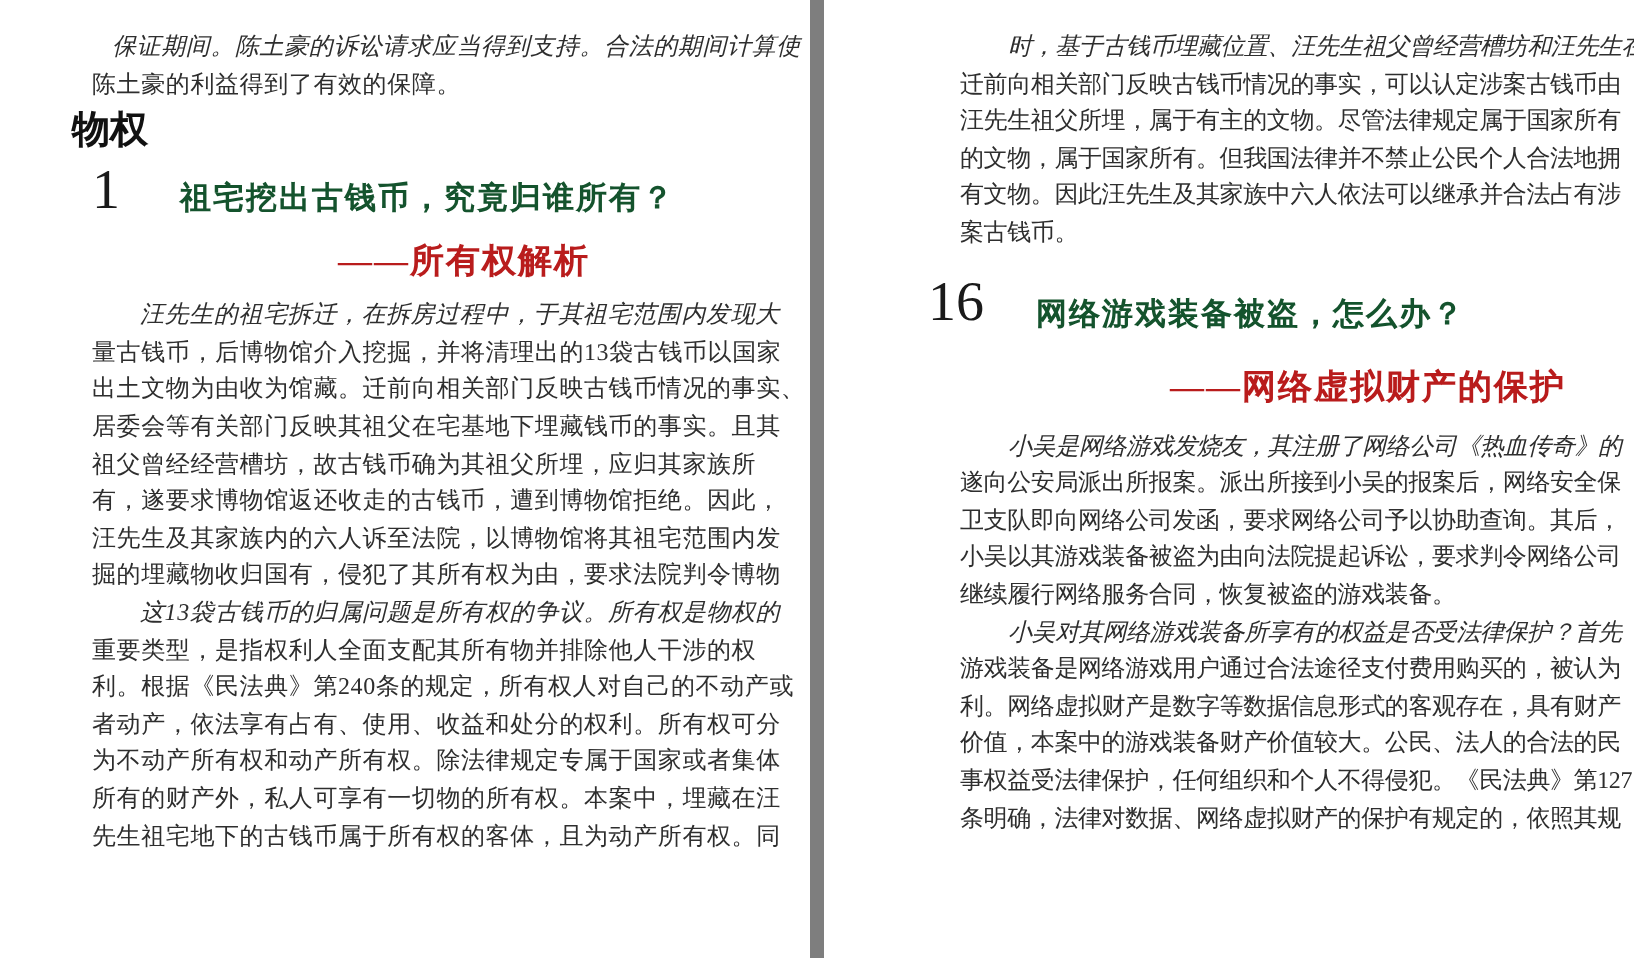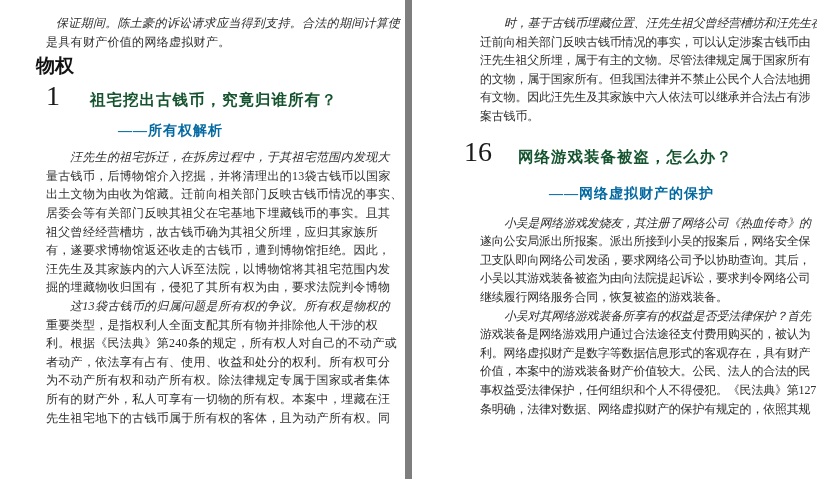--- a/index.html
+++ b/index.html
@@ -68,42 +68,42 @@
     color: #14532d;
     margin-left: 30px;
     letter-spacing: 1px;
     white-space: nowrap;
   }
   .page-right .case-row { margin-left: -16px; margin-top: 10px; align-items: flex-end; }
   .page-right .case-title { margin-left: 26px; }
 
   .section-subtitle {
     font-weight: bold;
-    font-size: 14px;
-    color: #0369a1;
-    text-align: center;
+    font-size: 17px;
+    color: #b91c1c;
+    text-align: right;
     letter-spacing: 1px;
     margin-top: 9px;
     margin-bottom: 7px;
     line-height: 20px;
   }
   .page-left  .section-subtitle { padding-right: 96px; }
   .page-right .section-subtitle { padding-right: 2px; margin-top: 16px; margin-bottom: 10px; }
 </style>
 </head>
 <body>
 
 <div class="spread">
 
   <div class="page page-left">
     <div class="text-col">
 
       <div class="para cont-first-offset">
           <div class="line">保证期间。陈土豪的诉讼请求应当得到支持。合法的期间计算使</div>
-          <div class="line">是具有财产价值的网络虚拟财产。</div>
+          <div class="line">陈土豪的利益得到了有效的保障。</div>
         </div>
 
       <div class="part-heading">物权</div>
 
       <div class="case-row">
         <span class="case-number">1</span>
         <span class="case-title">祖宅挖出古钱币，究竟归谁所有？</span>
       </div>
 
       <div class="section-subtitle">——所有权解析</div>

